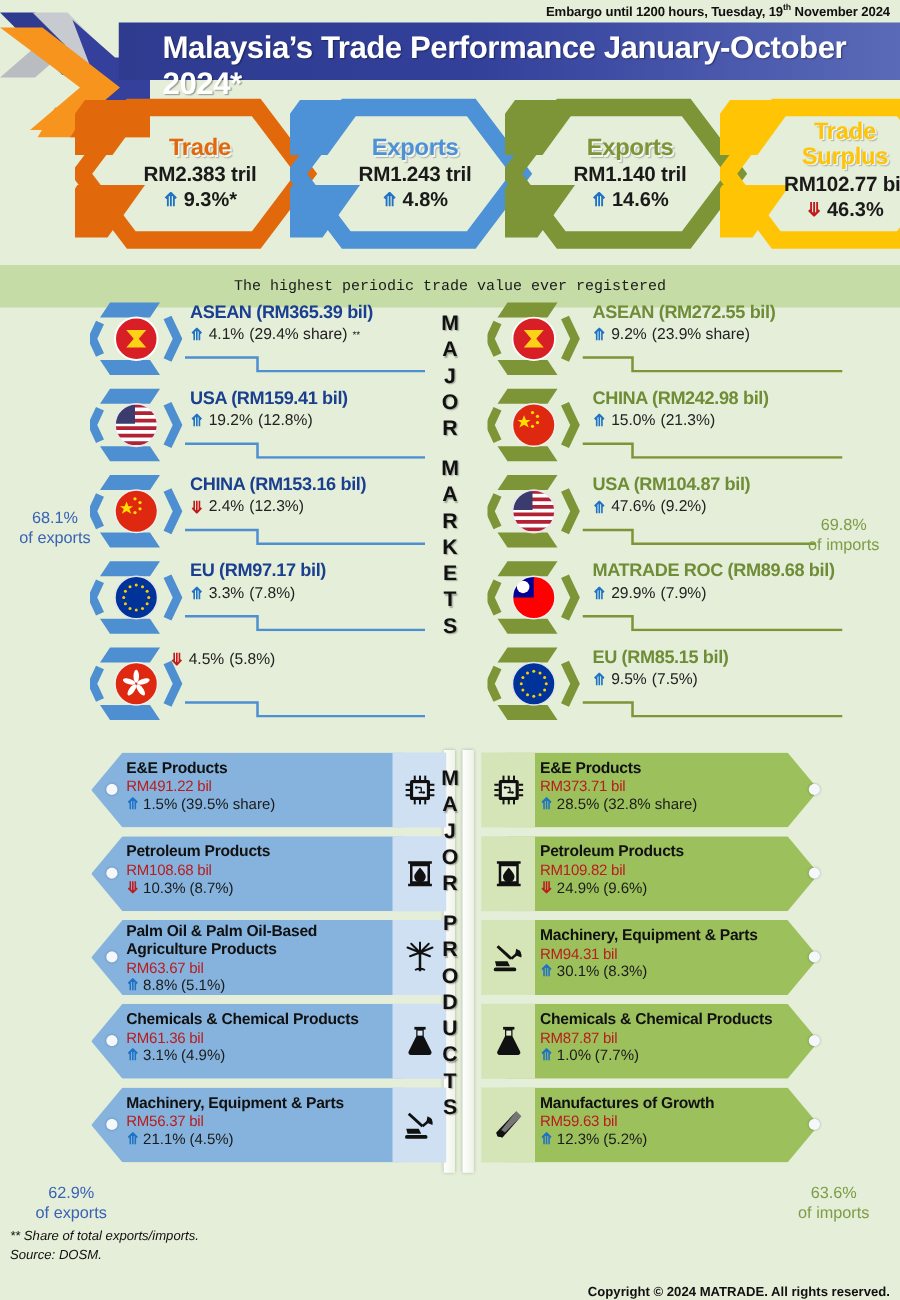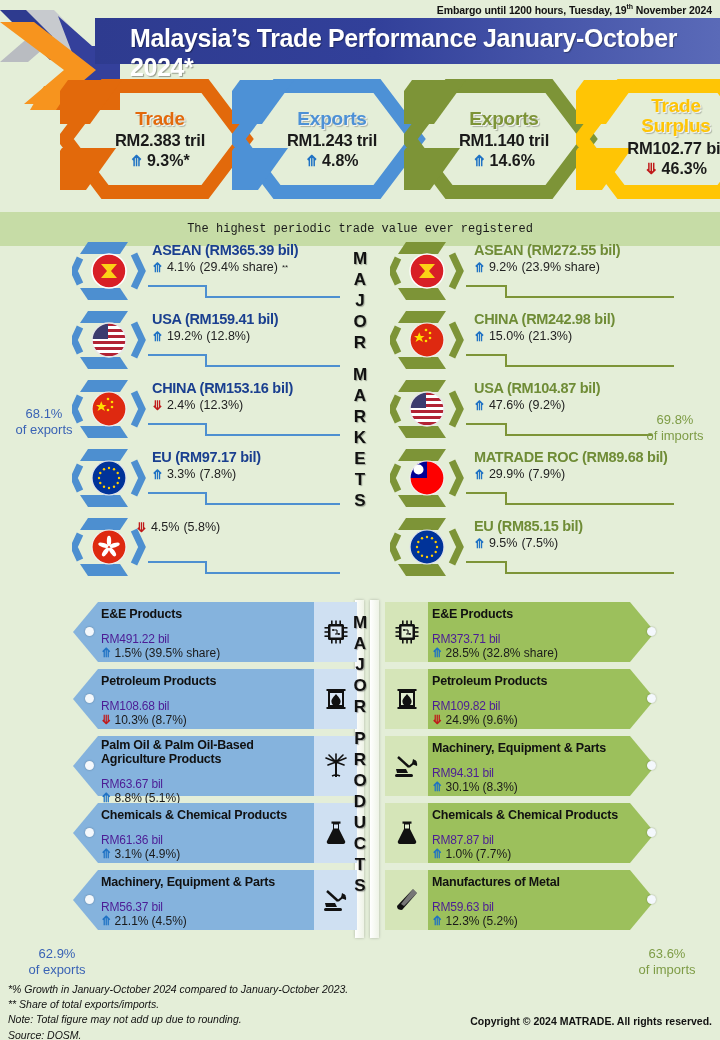--- a/index.html
+++ b/index.html
@@ -104,39 +104,39 @@
     clip-path:polygon(0 0, 90% 0, 100% 50%, 90% 100%, 0 100%);
   }
   .pr-dot { position:absolute; top:27px; width:9px; height:9px; border-radius:50%;
             background:#f4f8fc; box-shadow:0 0 2px rgba(0,0,0,.3); }
   .pr-left .pr-dot { left:67px; }
   .pr-right .pr-dot { left:277px; }
   .pr-txt { position:absolute; top:7px; }
   .pr-left .pr-txt { left:83px; }
   .pr-right .pr-txt { left:62px; }
   .pr-name { font-size:12.5px; font-weight:bold; color:#111; line-height:1.12; letter-spacing:-0.2px; }
-  .pr-val { font-size:12px; color:#4c1d95; margin-top:11px; letter-spacing:-0.2px; }
+  .pr-val { font-size:12px; color:#b91c1c; margin-top:1px; letter-spacing:-0.2px; }
   .pr-chg { font-size:12px; color:#1a1a1a; display:flex; align-items:center; gap:3px; margin-top:0px;}
   .pr-chg .chev { font-size:12.5px; }
   .icon-panel { position:absolute; top:2px; width:43px; height:60px;
                 display:flex; align-items:center; justify-content:center; }
   .pr-left .icon-panel { left:296px; background:#cfe0f2; }
   .pr-right .icon-panel { left:15px; background:#d5e5b8; }
   .spine { position:absolute; top:0px; width:9px; height:338px;
            background:linear-gradient(90deg,#ffffff,#eef3e6); box-shadow:0 0 3px rgba(0,0,0,.25); }
   .pr-left .spine { left:337px; }
   .pr-right .spine { left:0px; }
 
   
   .foot-pct { position:absolute; font-size:13px; line-height:1.25; }
   .foot-pct.l { left:12px; top:946px; width:90px; text-align:center; color:#3a63b5; }
   .foot-pct.r { right:8px; top:946px; width:90px; text-align:center; color:#7e9c46; }
   .notes { position:absolute; left:8px; top:982px; font-size:10.5px; font-style:italic;
            color:#111; line-height:1.45; }
-  .copyright { position:absolute; right:8px; bottom:13px; font-size:10.5px;
+  .copyright { position:absolute; right:8px; bottom:0; font-size:10.5px;
                font-weight:bold; color:#111; }
 
   .sr { position:absolute; width:1px; height:1px; overflow:hidden; clip:rect(0,0,0,0); }
 </style>
 </head>
 <body>
 
 <div class="page">
 
   <div class="embargo">
@@ -832,21 +832,21 @@
             <rect x="8.5" y="1.5" width="9" height="2.2" fill="#111"></rect>
             <rect x="11" y="4.5" width="4" height="4" fill="#e2eed2"></rect>
           </svg>
         </div>
       </div>
 
       <div class="pr-row">
         <div class="arrow"></div>
         <div class="pr-dot"></div>
         <div class="pr-txt">
-          <div class="pr-name">Manufactures of Metal</div>
+          <div class="pr-name">Manufactures of Growth</div>
           <div class="pr-val">RM59.63  bil</div>
           <div class="pr-chg">
             <span class="chev up">⤊</span>
             <span>12.3%</span>
             <span>(5.2%)</span>
           </div>
         </div>
         <div class="icon-panel">
           <svg width="26" height="26" viewBox="0 0 26 26">
             <path d="M19 2 L23 6 L8 23 L4 22 L3 19 z" fill="#111"></path>
@@ -879,20 +879,18 @@
   <div class="foot-pct l">
     <div>62.9%</div>
     <div>of exports</div>
   </div>
   <div class="foot-pct r">
     <div>63.6%</div>
     <div>of imports</div>
   </div>
 
   <div class="notes">
-    <div>*% Growth in January-October 2024 compared to January-October 2023.</div>
     <div>** Share of total exports/imports.</div>
-    <div>Note:  Total figure may not add up due to rounding.</div>
     <div>Source: DOSM.</div>
   </div>
   <div class="copyright">Copyright © 2024 MATRADE.  All rights reserved.</div>
 
 </div>
 
 </body></html>

